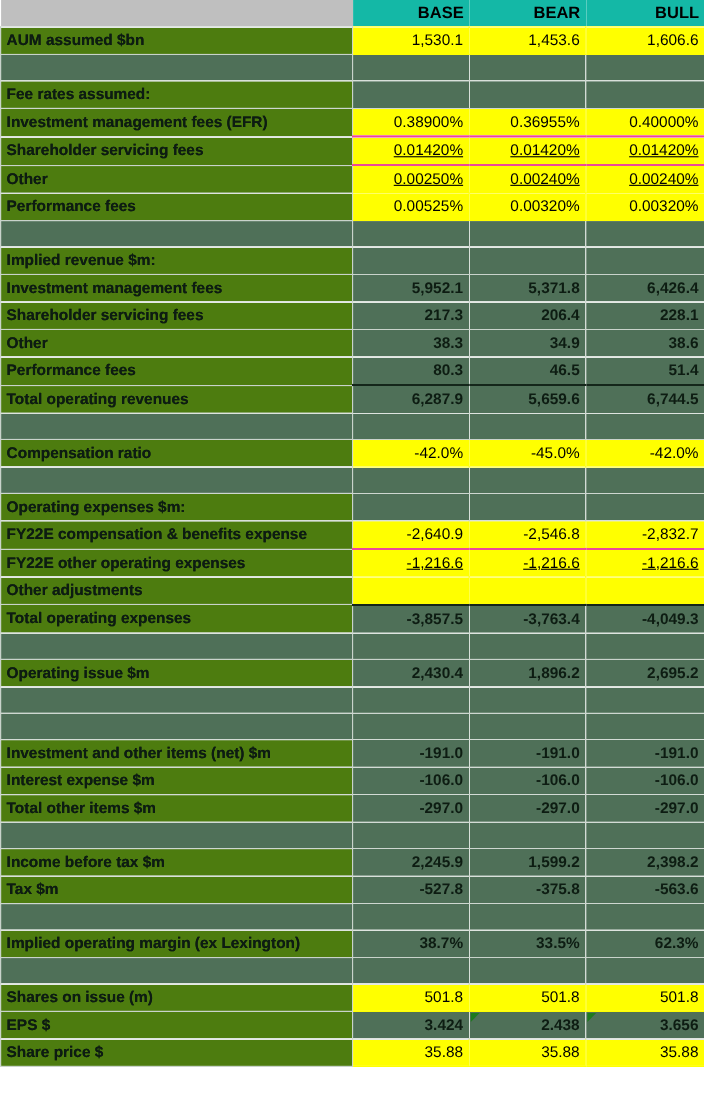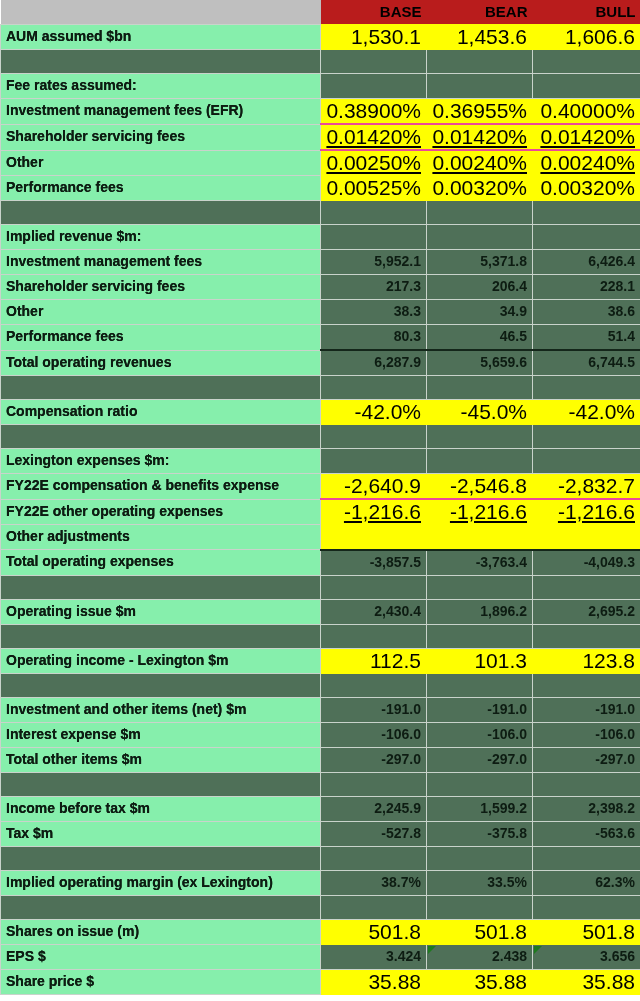--- a/index.html
+++ b/index.html
@@ -29,52 +29,52 @@
     padding: 0 5px 1px 5px;
     font-size: 14.5px;
     line-height: 23px;
     white-space: nowrap;
     overflow: hidden;
     vertical-align: middle;
   }
 
   
   tr.header td {
-    background: #b91c1c;
+    background: #14b8a6;
     color: #000000;
     font-weight: bold;
     font-size: 15px;
     text-align: right;
     border: none;
   }
   tr.header td.label { background: #bfbfbf; }
 
   
   td.label {
-    background: #86efac;
+    background: #4d7c0f;
     color: #0d1c12;
     text-align: left;
     font-weight: bold;
     font-size: 14px;
     border: 1px solid #c9d3cb;
     text-shadow: 0 0 0 #0d1c12;
   }
   td.val {
     background: #4f7058;
     color: #0d1c12;
     text-align: right;
     font-weight: bold;
     font-size: 14px;
     border: 1px solid #c9d3cb;
   }
   td.val.yellow {
     background: #ffff00;
     color: #000000;
     font-weight: normal;
-    font-size: 21px;
+    font-size: 14px;
     border: 1px solid #ffff00;
   }
 
   
   tr.spacer td.label, tr.spacer td.val { background: #4f7058; }
 
   
   td.val.yellow.grp-top    { border-top: 1px solid #be185d; }
   td.val.yellow.grp-mid    { border-top: 2px solid #ec4899; border-bottom: 1px solid #ffff00; text-decoration: underline; }
   td.val.yellow.grp-bottom { border-bottom: 1px solid #ffff00; }
@@ -216,21 +216,21 @@
           <td class="val yellow grp-single">-45.0%</td>
           <td class="val yellow grp-single">-42.0%</td>
         </tr>
         <tr class="spacer">
           <td class="label"></td>
           <td class="val"></td>
           <td class="val"></td>
           <td class="val"></td>
         </tr>
         <tr>
-          <td class="label">Lexington expenses $m:</td>
+          <td class="label">Operating expenses $m:</td>
           <td class="val"></td>
           <td class="val"></td>
           <td class="val"></td>
         </tr>
         <tr>
           <td class="label">FY22E compensation &amp; benefits expense</td>
           <td class="val yellow grp-top">-2,640.9</td>
           <td class="val yellow grp-top">-2,546.8</td>
           <td class="val yellow grp-top">-2,832.7</td>
         </tr>
@@ -263,26 +263,20 @@
           <td class="val">2,430.4</td>
           <td class="val">1,896.2</td>
           <td class="val">2,695.2</td>
         </tr>
         <tr class="spacer">
           <td class="label"></td>
           <td class="val"></td>
           <td class="val"></td>
           <td class="val"></td>
         </tr>
-        <tr>
-          <td class="label">Operating income - Lexington $m</td>
-          <td class="val yellow grp-single">112.5</td>
-          <td class="val yellow grp-single">101.3</td>
-          <td class="val yellow grp-single">123.8</td>
-        </tr>
         <tr class="spacer">
           <td class="label"></td>
           <td class="val"></td>
           <td class="val"></td>
           <td class="val"></td>
         </tr>
         <tr>
           <td class="label">Investment and other items (net) $m</td>
           <td class="val">-191.0</td>
           <td class="val">-191.0</td>

